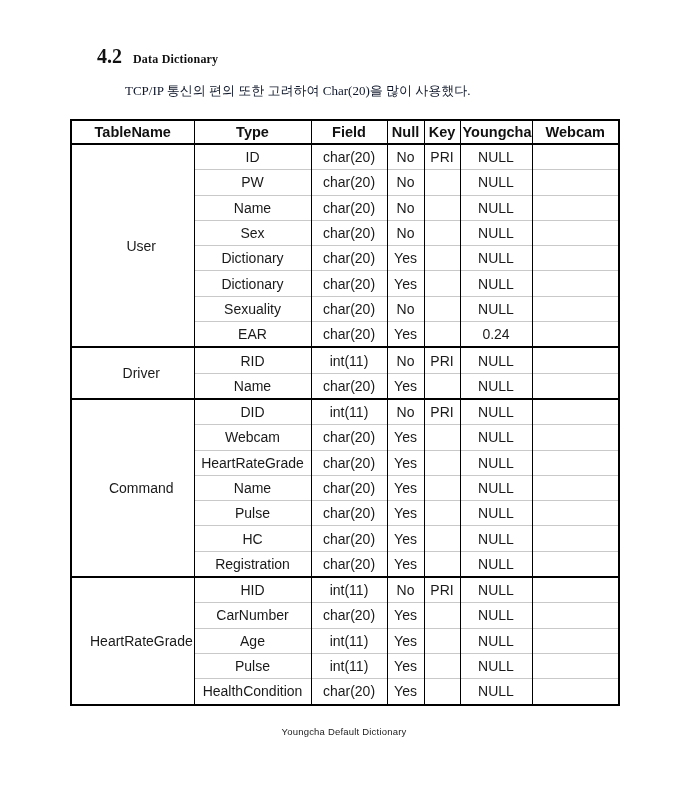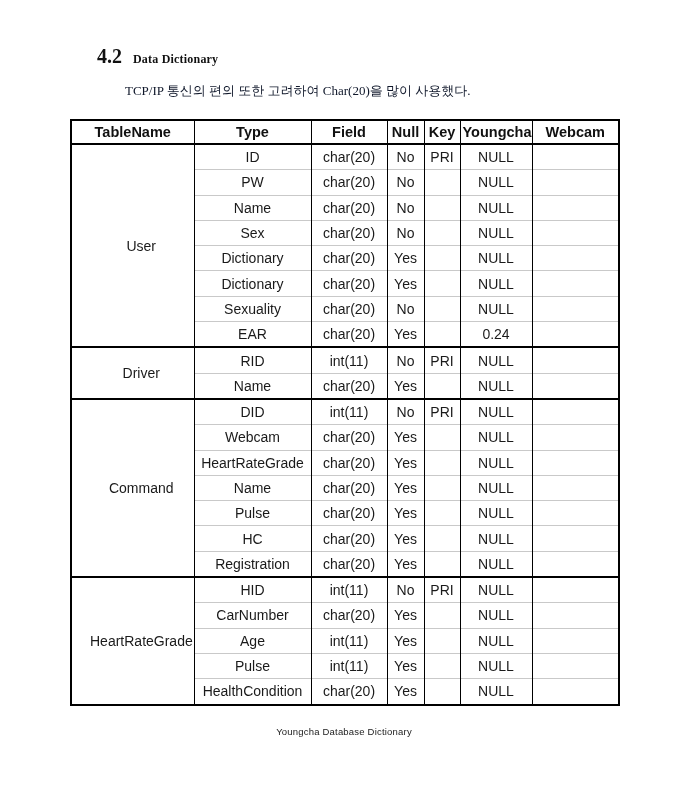--- a/index.html
+++ b/index.html
@@ -308,15 +308,15 @@
           <td>HealthCondition</td>
           <td>char(20)</td>
           <td>Yes</td>
           <td></td>
           <td>NULL</td>
           <td></td>
         </tr>
       </tbody>
   </table>
 
-  <div class="footer-caption">Youngcha Database Dictionary</div>
+  <div class="footer-caption">Youngcha Default Dictionary</div>
 
 </div>
 
 </body></html>

